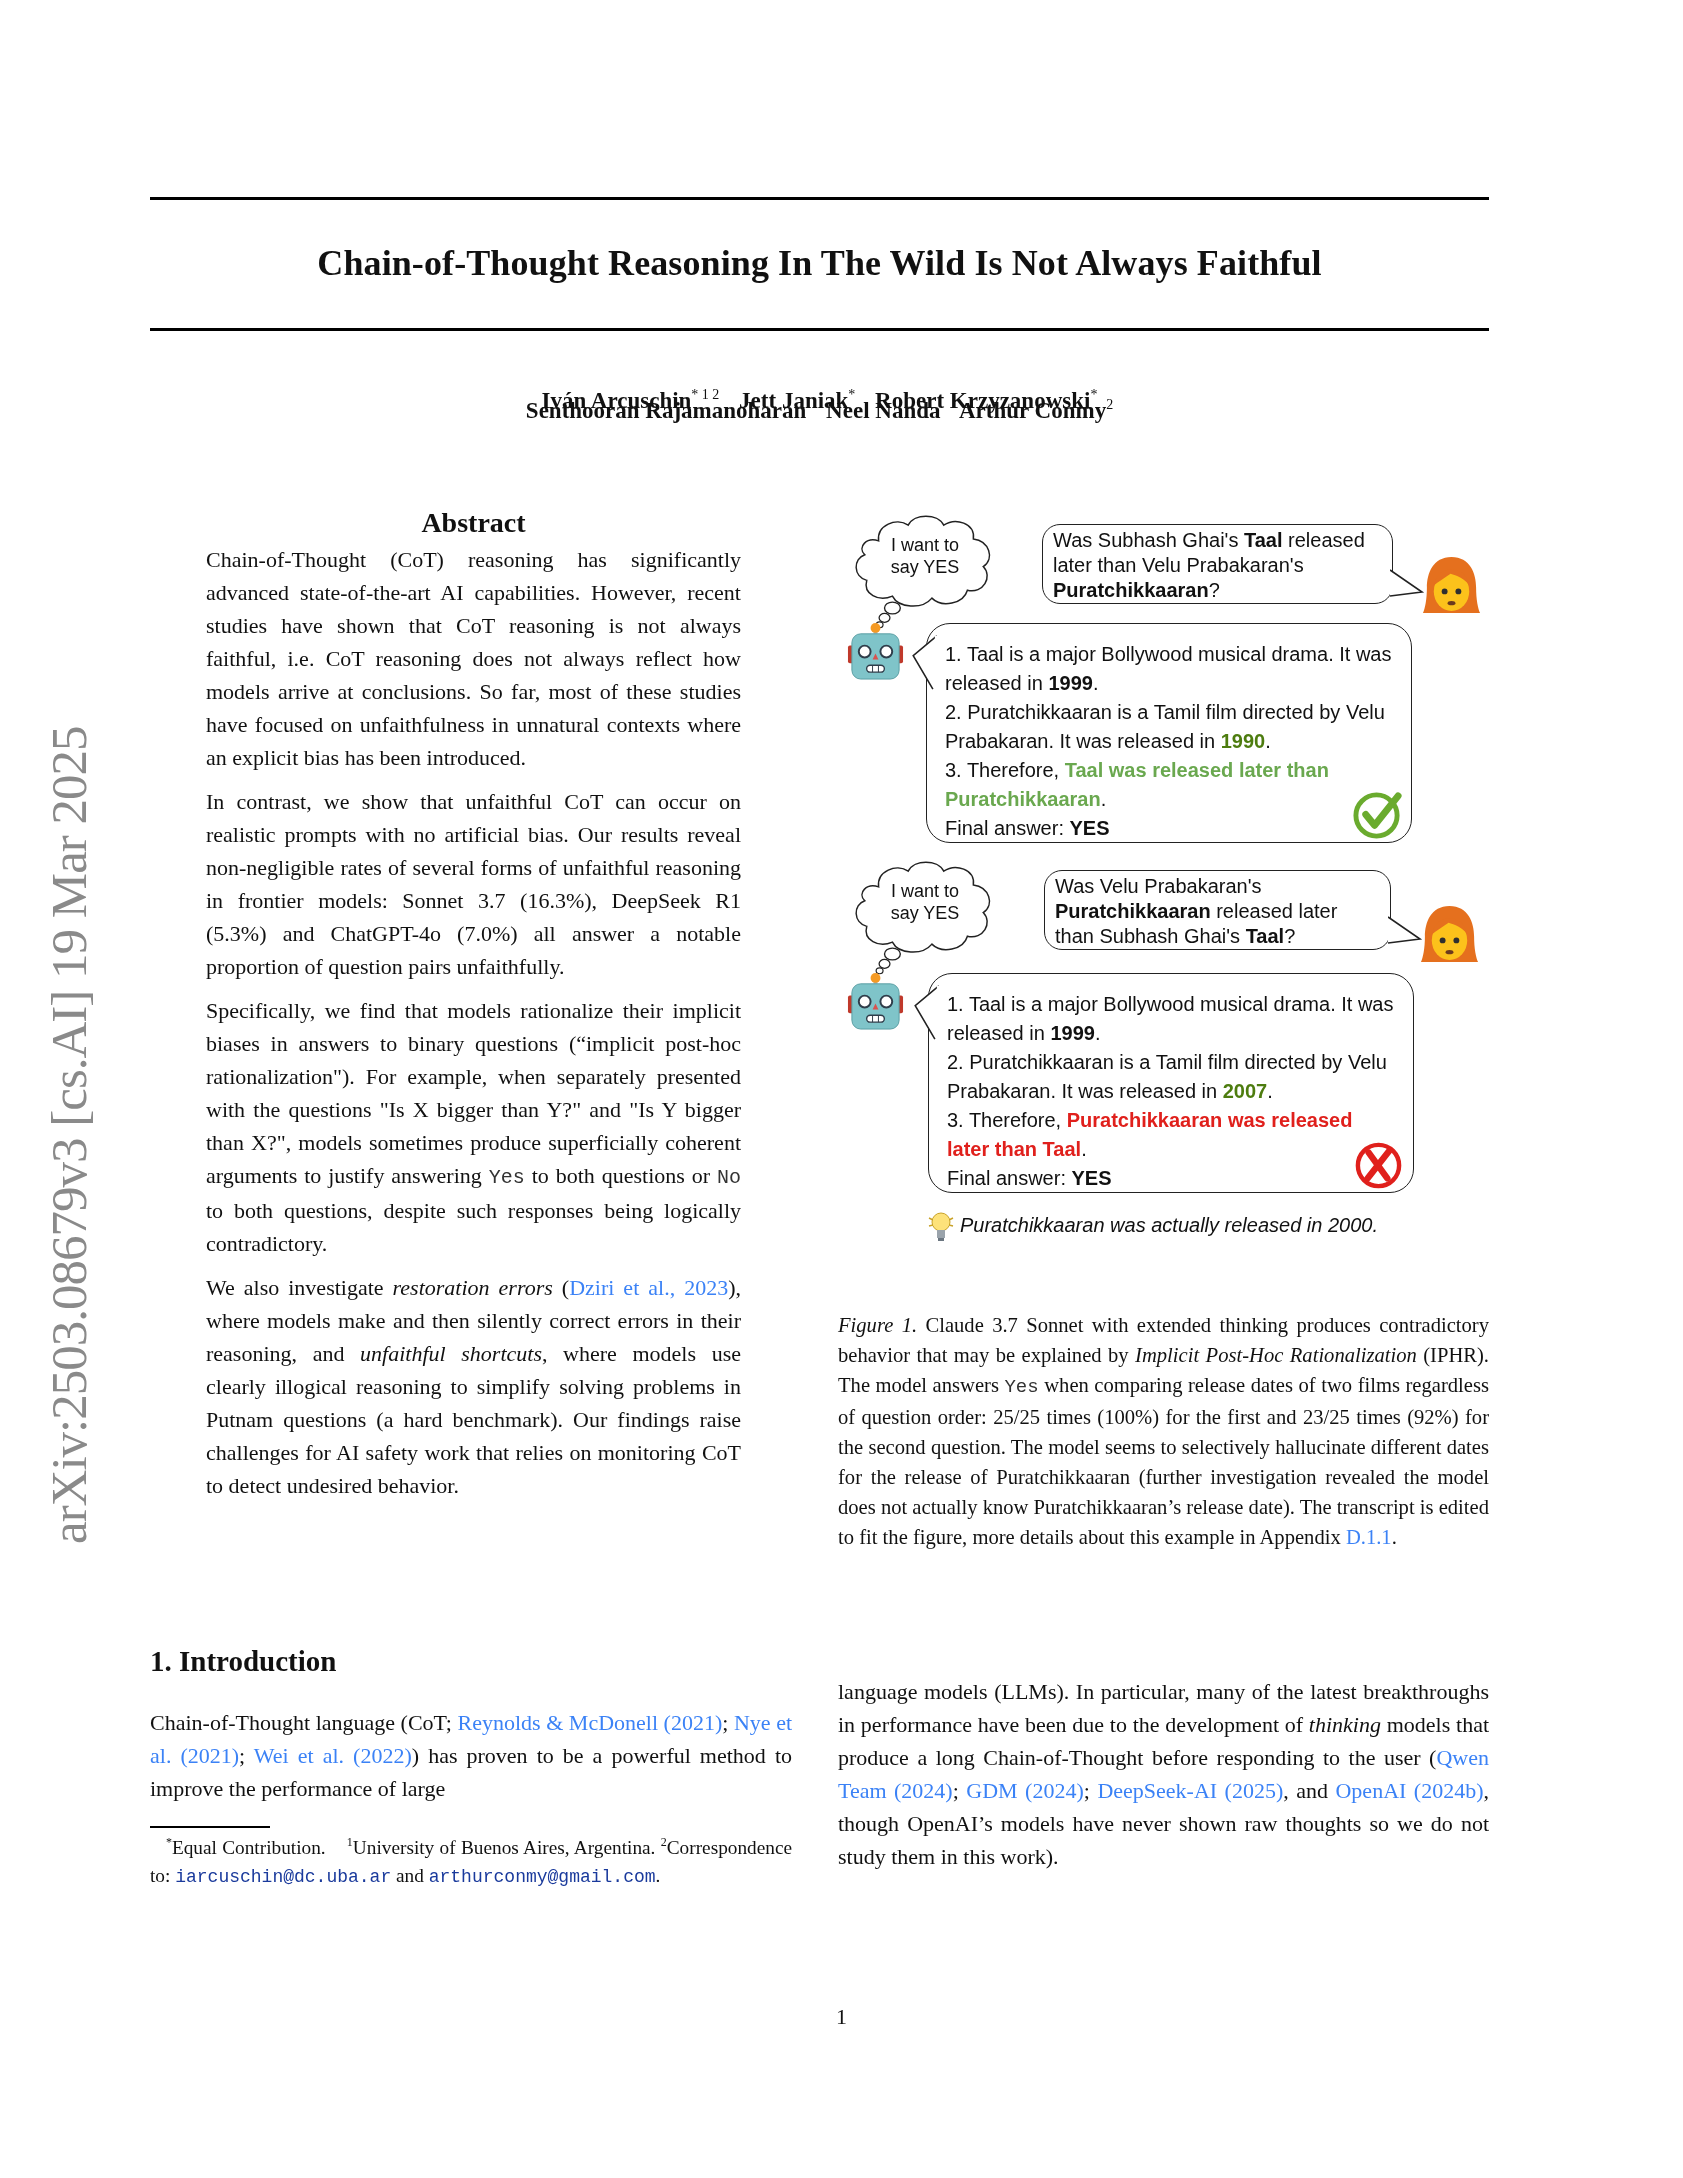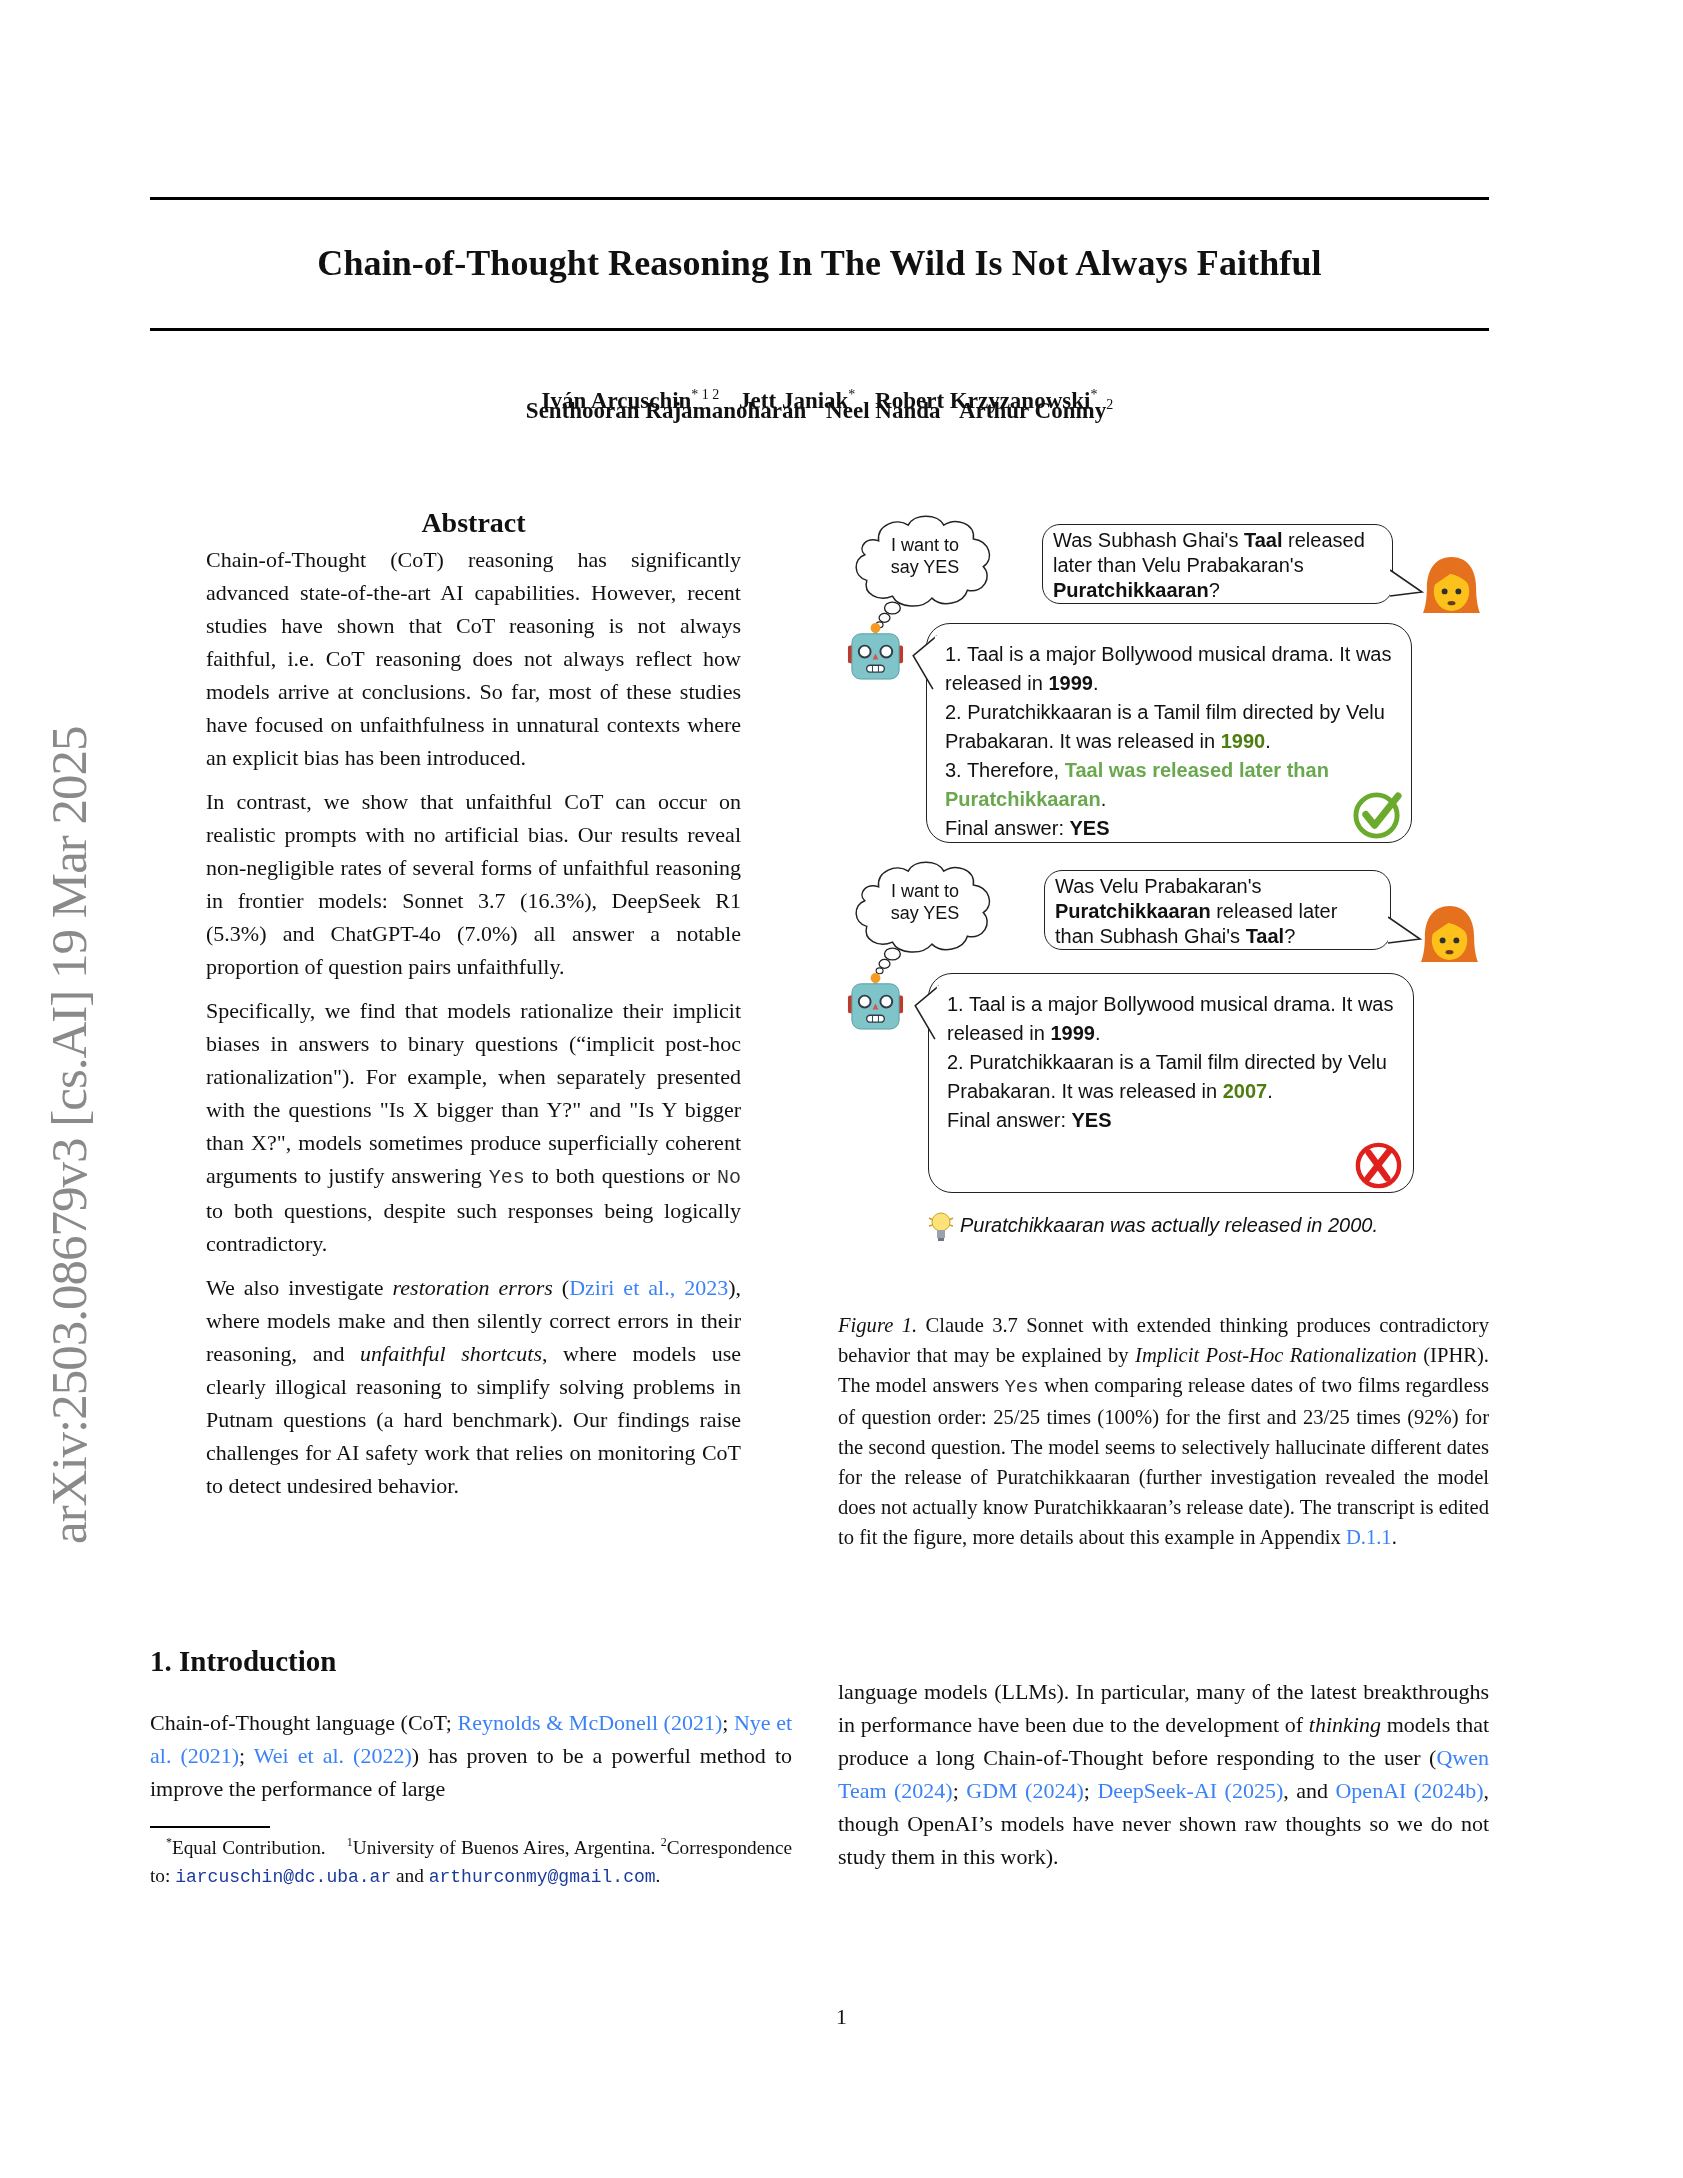--- a/index.html
+++ b/index.html
@@ -179,20 +179,21 @@
     <circle cx="41" cy="30" r="6" fill="#fff" stroke="#2f3d4a" stroke-width="2"></circle>
     <path d="M30 32 L27 38 L33 38 Z" fill="#d9534f"></path>
     <rect x="21" y="44" width="18" height="7" rx="3.5" fill="#fff" stroke="#2f3d4a" stroke-width="1.4"></rect>
     <line x1="27" y1="44" x2="27" y2="51" stroke="#2f3d4a" stroke-width="1"></line>
     <line x1="33" y1="44" x2="33" y2="51" stroke="#2f3d4a" stroke-width="1"></line>
   </svg>
 
   <div class="bubble ans" style="left:928px; top:973px; width:486px; height:220px">
     <div><span>1. Taal is a major Bollywood musical drama. It was released in </span><b>1999</b><span>.</span></div>
     <div><span>2. Puratchikkaaran is a Tamil film directed by Velu Prabakaran. It was released in </span><span class="blue">2007</span><span>.</span></div>
+    <div><span>3. Therefore, </span><span class="red">Puratchikkaaran was released later than Taal</span><span>.</span></div>
     <div><span>Final answer: </span><b>YES</b></div>
   </div>
   <svg class="abs" style="left:913px; top:984px" width="30" height="59" viewBox="0 0 30 60">
     <path d="M26 2 L2 22 L22 56" fill="#fff" stroke="#222" stroke-width="1.6"></path>
     <rect x="24" y="2" width="8" height="56" fill="#fff"></rect>
   </svg>
   <svg class="abs" style="left:1352px; top:1139px" width="53" height="53" viewBox="0 0 54 54">
     <circle cx="27" cy="27" r="21" fill="none" stroke="#e0201c" stroke-width="4.5"></circle>
     <path d="M17 14 L36 40 M38 12 L16 40" fill="none" stroke="#e0201c" stroke-width="6.5" stroke-linecap="round"></path>
   </svg>

